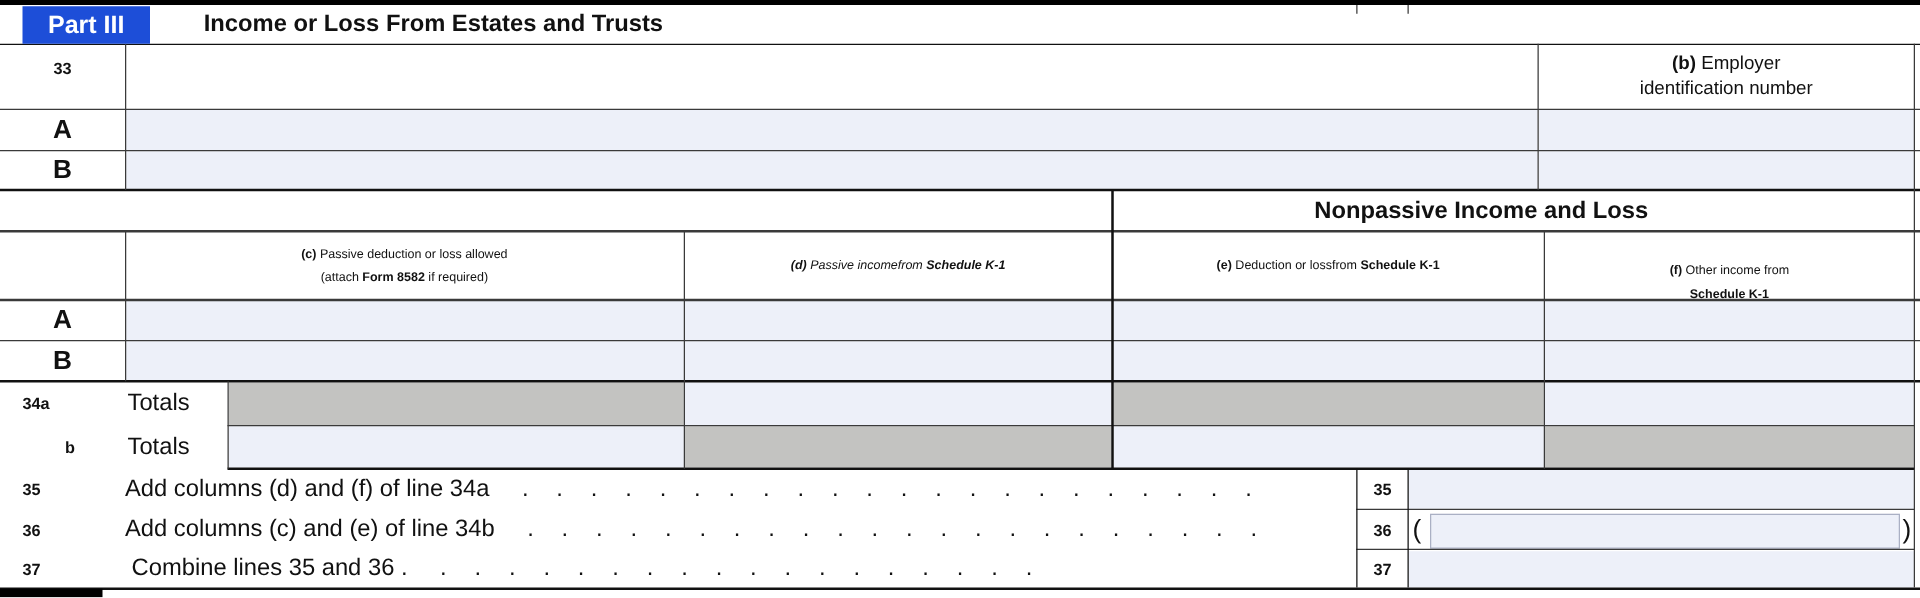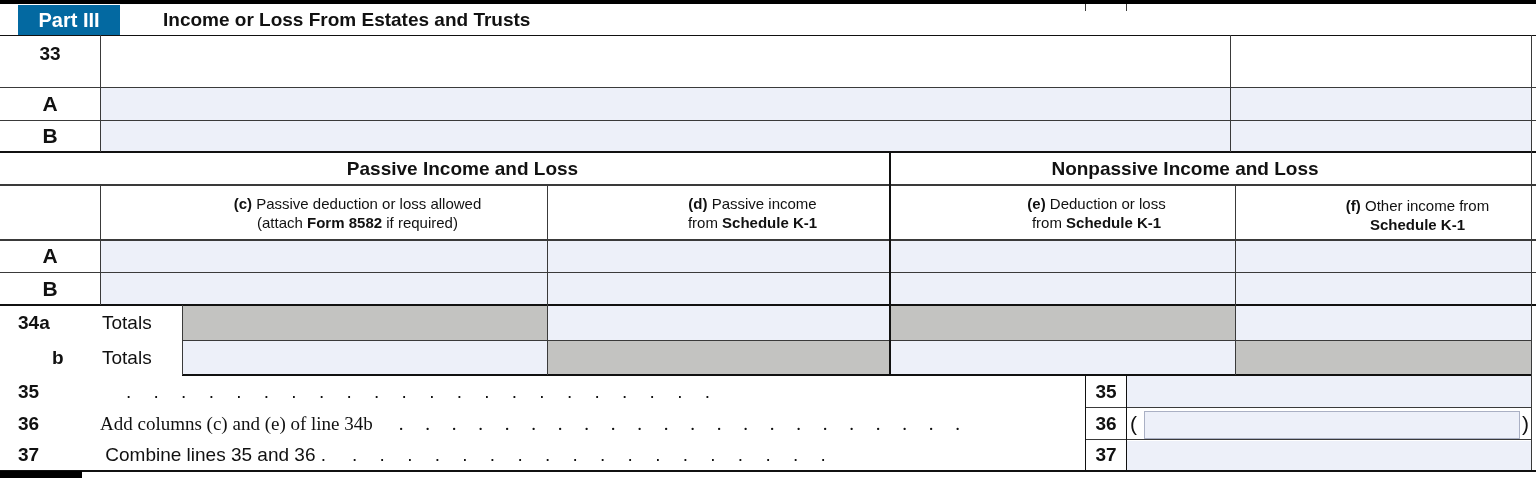--- a/index.html
+++ b/index.html
@@ -10,28 +10,28 @@
   .hline.major{background:#111;}
   .vline{position:absolute;background:#3a3a3a;z-index:2;}
   .vline.major{background:#111;}
   .fill{position:absolute;z-index:1;}
   .txt{position:absolute;z-index:3;}
   .center{display:flex;align-items:center;justify-content:center;text-align:center;}
   .vcenter{display:flex;align-items:center;}
   .b{font-weight:bold;}
   
   #top-bar{left:0;top:0;width:1536px;height:4px;background:#000;z-index:4;}
-  #part-box{left:18px;top:5px;width:102px;height:30px;background:#0369a1;color:#fff;
+  #part-box{left:18px;top:5px;width:102px;height:30px;background:#1d4ed8;color:#fff;
             font-size:20px;font-weight:bold;z-index:3;}
   #part-title{left:163px;top:4px;height:31px;font-size:19px;font-weight:bold;}
   
   .small-hdr{font-size:15px;line-height:20px;}
-  .colhdr{font-size:15px;line-height:19px;padding-left:34px;}
+  .colhdr{font-size:10px;line-height:19px;}
   .rowlabel{font-size:21px;font-weight:bold;}
-  .lineno{font-size:19px;font-weight:bold;}
+  .lineno{font-size:13px;font-weight:bold;}
   .desc{font-size:19px;}
   .sechdr{font-size:19px;font-weight:bold;}
   .leader{white-space:nowrap;overflow:hidden;word-spacing:17px;font-size:19px;padding-left:26px;flex:1;}
   .descwrap{display:flex;align-items:center;overflow:hidden;}
   .paren{font-size:21px;z-index:3;position:absolute;}
 </style>
 </head>
 <body>
 
 <div id="form">
@@ -67,44 +67,47 @@
   <div class="vline major" style="left:1085px;top:375px;width:1px;height:95px;"></div>
   <div class="vline major" style="left:1126px;top:375px;width:1px;height:95px;"></div>
   <div class="vline" style="left:1531px;top:375px;width:1px;height:95px;"></div>
 
   <div id="part-box" class="abs center">
     <span>Part III</span>
   </div>
   <div id="part-title" class="abs vcenter">Income or Loss From Estates and Trusts</div>
 
   <div class="txt lineno center" style="left:0;top:39px;width:100px;height:30px;">33</div>
+  <div class="txt small-hdr center" style="left:1230px;top:35px;width:302px;height:52px;flex-direction:column;">
+    <span><span class="b">(b)</span><span> Employer</span></span>
+    <span>identification number</span>
+  </div>
 
   <div class="txt rowlabel center" style="left:0;top:87px;width:100px;height:33px;">A</div>
   <div class="fill" style="left: 101px; top: 88px; width: 1129px; height: 32px; background: rgb(237, 240, 249);"></div>
   <div class="fill" style="left: 1231px; top: 88px; width: 300px; height: 32px; background: rgb(237, 240, 249);"></div>
   <div class="txt rowlabel center" style="left:0;top:120px;width:100px;height:32px;">B</div>
   <div class="fill" style="left: 101px; top: 121px; width: 1129px; height: 31px; background: rgb(237, 240, 249);"></div>
   <div class="fill" style="left: 1231px; top: 121px; width: 300px; height: 31px; background: rgb(237, 240, 249);"></div>
 
-  <div class="txt sechdr center" style="left:35px;top:152px;width:855px;height:33px;">Passive Income and Loss</div>
   <div class="txt sechdr center" style="left:890px;top:152px;width:590px;height:33px;">Nonpassive Income and Loss</div>
 
   <div class="txt colhdr center" style="left:100px;top:185px;width:447px;height:55px;flex-direction:column;">
     <span><span class="b">(c)</span><span> Passive deduction or loss allowed</span></span>
     <span><span>(attach </span><span class="b">Form 8582</span><span> if required)</span></span>
   </div>
-  <div class="txt colhdr center" style="left:547px;top:185px;width:343px;height:55px;flex-direction:column;">
+  <div class="txt colhdr center" style="left:547px;top:185px;width:343px;height:55px;flex-direction:row;font-style:italic;">
     <span><span class="b">(d)</span><span> Passive income</span></span>
     <span><span>from </span><span class="b">Schedule K-1</span></span>
   </div>
-  <div class="txt colhdr center" style="left:890px;top:185px;width:345px;height:55px;flex-direction:column;">
+  <div class="txt colhdr center" style="left:890px;top:185px;width:345px;height:55px;flex-direction:row;">
     <span><span class="b">(e)</span><span> Deduction or loss</span></span>
     <span><span>from </span><span class="b">Schedule K-1</span></span>
   </div>
-  <div class="txt colhdr center" style="left:1235px;top:187px;width:297px;height:55px;flex-direction:column;">
+  <div class="txt colhdr center" style="left:1235px;top:198px;width:297px;height:55px;flex-direction:column;">
     <span><span class="b">(f)</span><span> Other income from</span></span>
     <span class="b">Schedule K-1</span>
   </div>
 
   <div class="txt rowlabel center" style="left:0;top:240px;width:100px;height:32px;">A</div>
   <div class="fill" style="left: 101px; top: 240px; width: 446px; height: 32px; background: rgb(237, 240, 249);"></div>
   <div class="fill" style="left: 548px; top: 240px; width: 341px; height: 32px; background: rgb(237, 240, 249);"></div>
   <div class="fill" style="left: 891px; top: 240px; width: 344px; height: 32px; background: rgb(237, 240, 249);"></div>
   <div class="fill" style="left: 1236px; top: 240px; width: 295px; height: 32px; background: rgb(237, 240, 249);"></div>
   <div class="txt rowlabel center" style="left:0;top:272px;width:100px;height:33px;">B</div>
@@ -122,27 +125,28 @@
 
   <div class="txt lineno vcenter" style="left:52px;top:340px;width:30px;height:35px;">b</div>
   <div class="txt desc vcenter" style="left:102px;top:340px;width:78px;height:35px;">Totals</div>
   <div class="fill" style="left: 183px; top: 341px; width: 364px; height: 33px; background: rgb(237, 240, 249);"></div>
   <div class="fill" style="left: 548px; top: 341px; width: 341px; height: 33px; background: rgb(195, 195, 193);"></div>
   <div class="fill" style="left: 891px; top: 341px; width: 344px; height: 33px; background: rgb(237, 240, 249);"></div>
   <div class="fill" style="left: 1236px; top: 341px; width: 295px; height: 33px; background: rgb(195, 195, 193);"></div>
 
   <div class="txt lineno vcenter" style="left:18px;top:375px;width:60px;height:33px;">35</div>
   <div class="txt descwrap" style="left:100px;top:375px;width:975px;height:33px;">
+    <span class="desc">Add columns (d) and (f) of line 34a</span>
     <span class="leader">. . . . . . . . . . . . . . . . . . . . . .</span>
   </div>
   <div class="txt lineno center" style="left:1086px;top:375px;width:40px;height:33px;">35</div>
   <div class="fill" style="left: 1127px; top: 376px; width: 404px; height: 31px; background: rgb(237, 240, 249);"></div>
 
   <div class="txt lineno vcenter" style="left:18px;top:408px;width:60px;height:32px;">36</div>
-  <div class="txt descwrap" style="left:100px;top:408px;width:975px;height:32px;font-family:Liberation Serif, serif;">
+  <div class="txt descwrap" style="left:100px;top:408px;width:975px;height:32px;">
     <span class="desc">Add columns (c) and (e) of line 34b</span>
     <span class="leader">. . . . . . . . . . . . . . . . . . . . . .</span>
   </div>
   <div class="txt lineno center" style="left:1086px;top:408px;width:40px;height:32px;">36</div>
   <span class="paren" style="left:1130px;top:412px;">(</span>
   <div class="fill" style="left: 1144px; top: 411px; width: 374px; height: 26px; border: 1px solid rgb(170, 176, 196); background: rgb(237, 240, 249);"></div>
   <span class="paren" style="left:1522px;top:412px;">)</span>
 
   <div class="txt lineno vcenter" style="left:18px;top:440px;width:60px;height:30px;">37</div>
   <div class="txt descwrap" style="left:100px;top:440px;width:975px;height:30px;">

